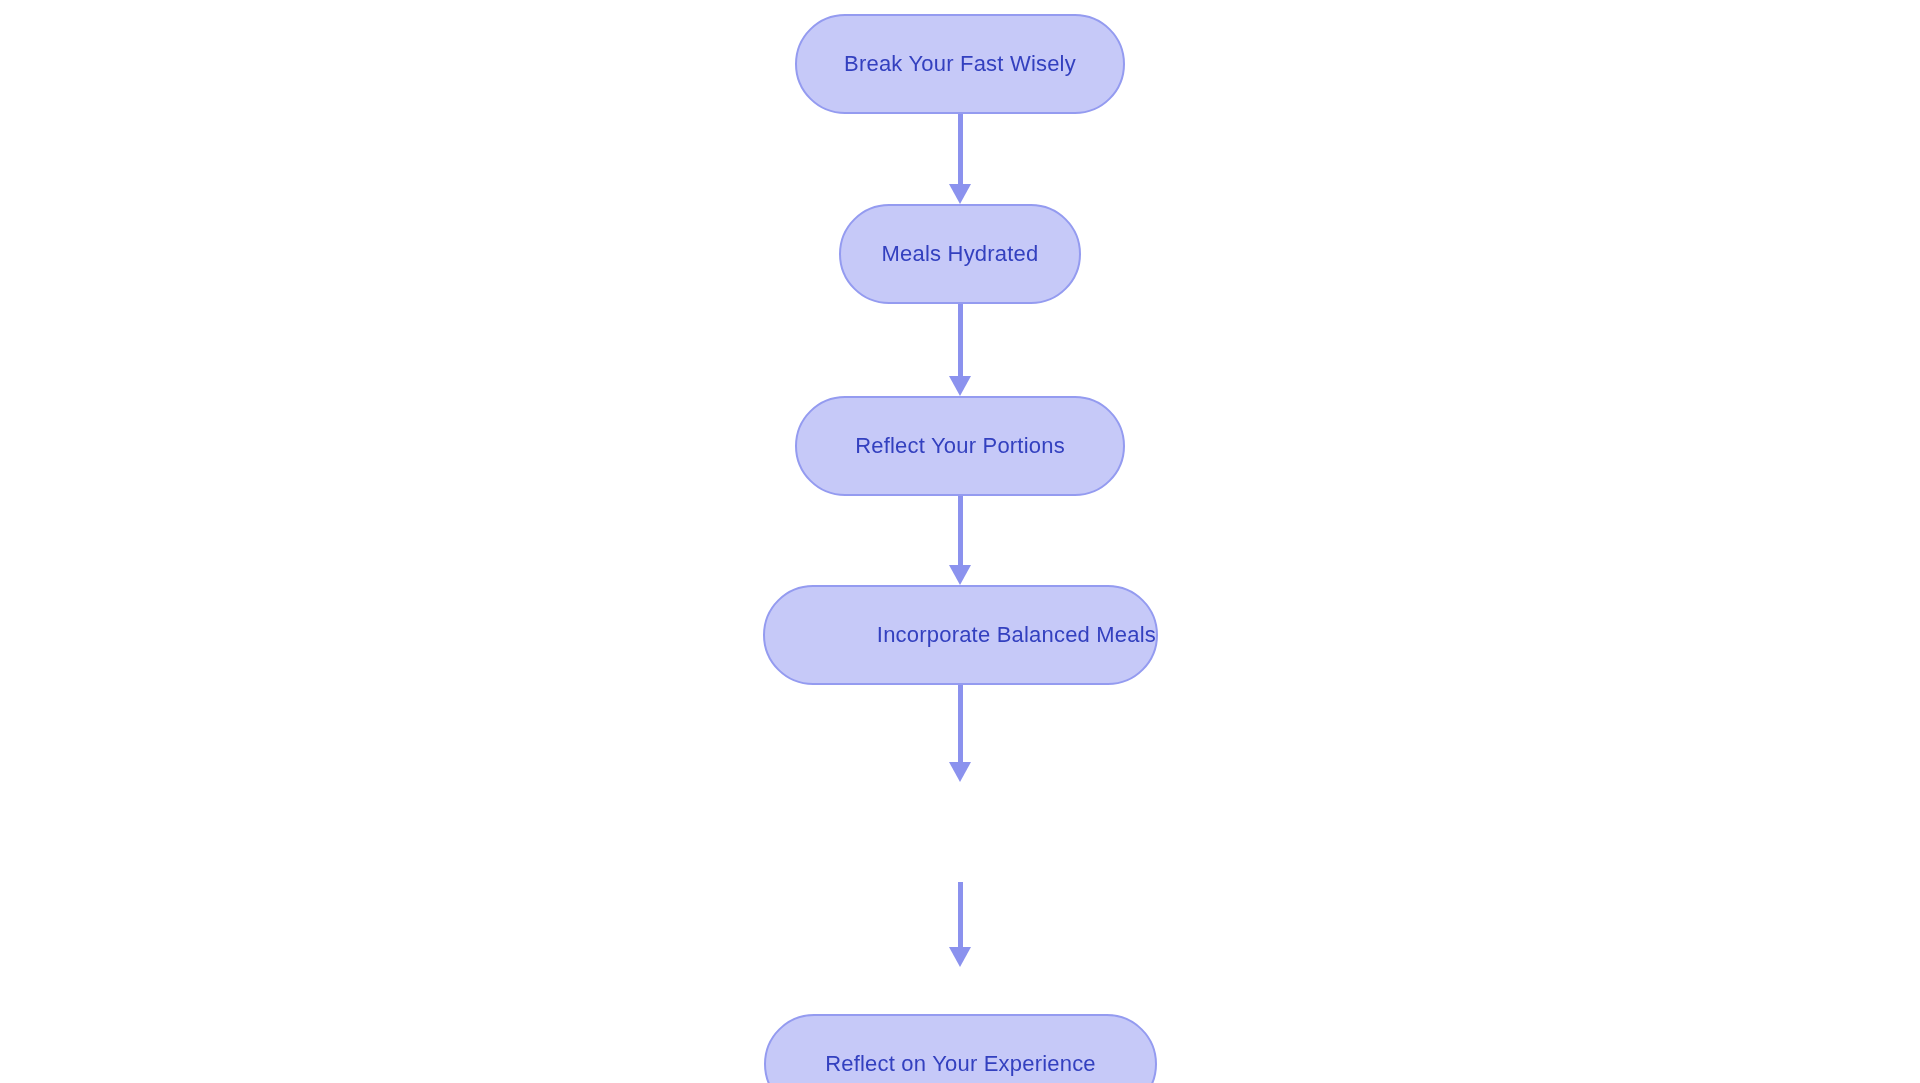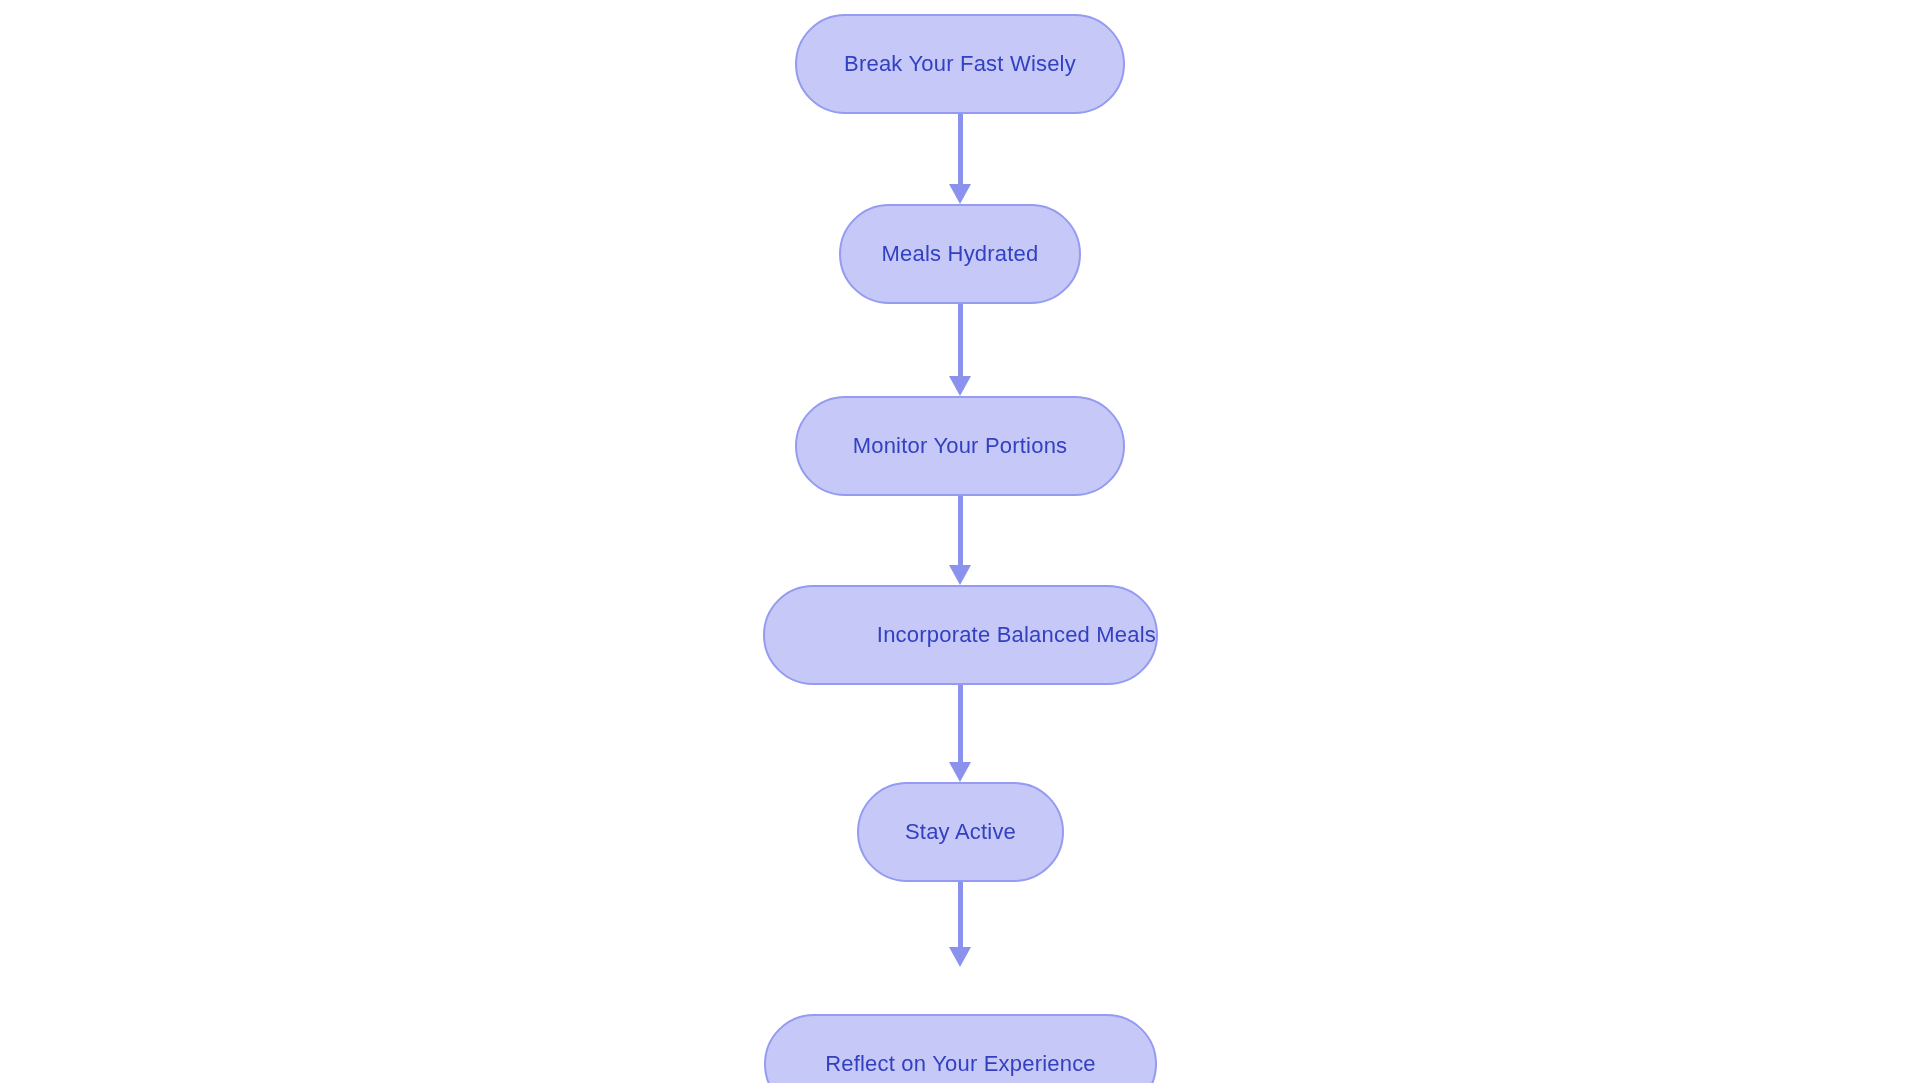--- a/index.html
+++ b/index.html
@@ -71,40 +71,37 @@
   <div class="node" style="top:204px; left:839px; width:242px;">
     <span class="node-label">Meals Hydrated</span>
   </div>
 
   <div class="connector" style="top:304px; height:92px;">
     <div class="connector-line"></div>
     <div class="connector-head"></div>
   </div>
 
   <div class="node" style="top:396px; left:795px; width:330px;">
-    <span class="node-label">Monitor Your Portions</span>
+    <span class="node-label">Reflect Your Portions</span>
   </div>
 
   <div class="connector" style="top:496px; height:89px;">
     <div class="connector-line"></div>
     <div class="connector-head"></div>
   </div>
 
   <div class="node" style="top:585px; left:763px; width:395px;justify-content:flex-end;">
     <span class="node-label">Incorporate Balanced Meals</span>
   </div>
 
   <div class="connector" style="top:685px; height:97px;">
     <div class="connector-line"></div>
     <div class="connector-head"></div>
   </div>
 
-  <div class="node" style="top:782px; left:857px; width:207px;">
-    <span class="node-label">Stay Active</span>
-  </div>
 
   <div class="connector" style="top:882px; height:85px;">
     <div class="connector-line"></div>
     <div class="connector-head"></div>
   </div>
 
   <div class="node" style="top:967px; left:764px; width:393px;margin-top:47px;">
     <span class="node-label">Reflect on Your Experience</span>
   </div>
 

